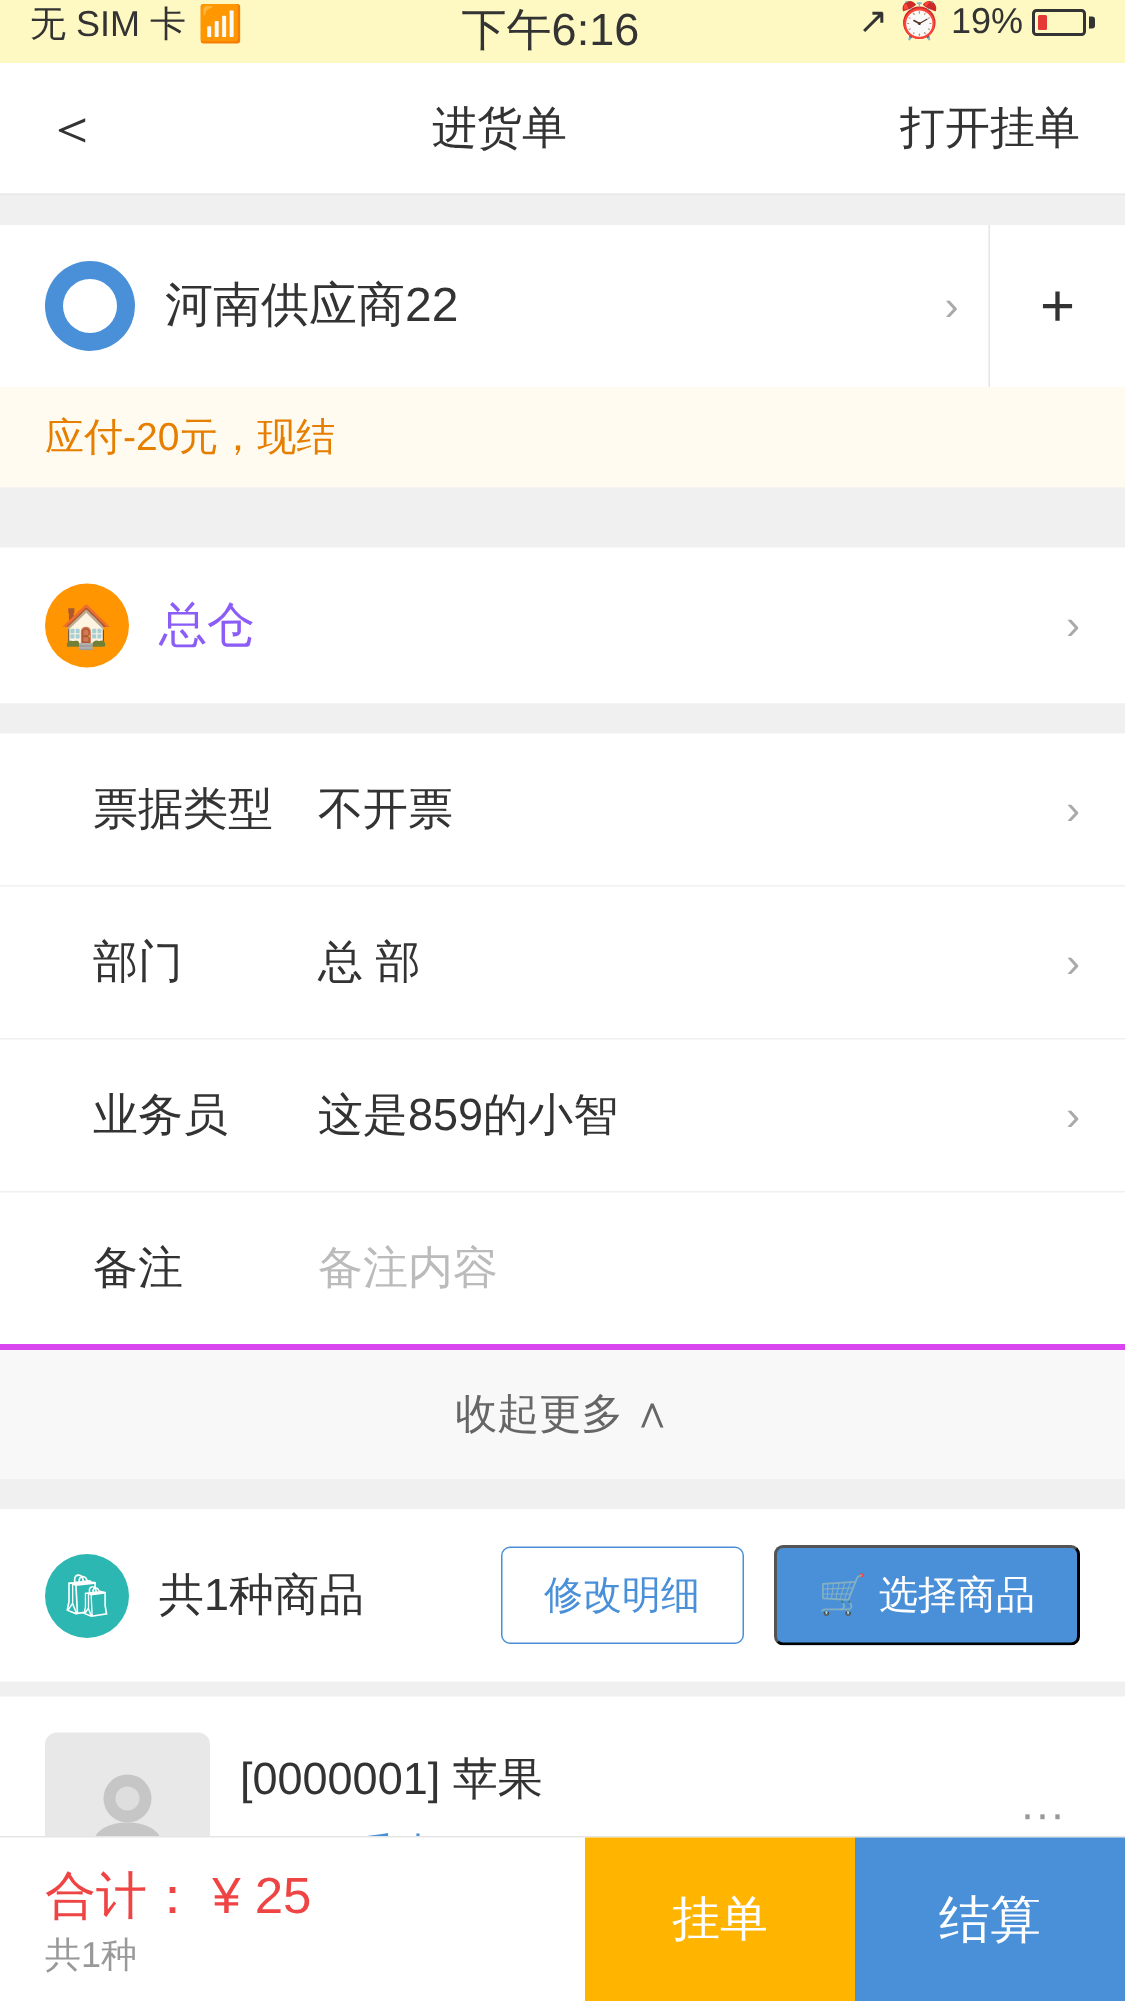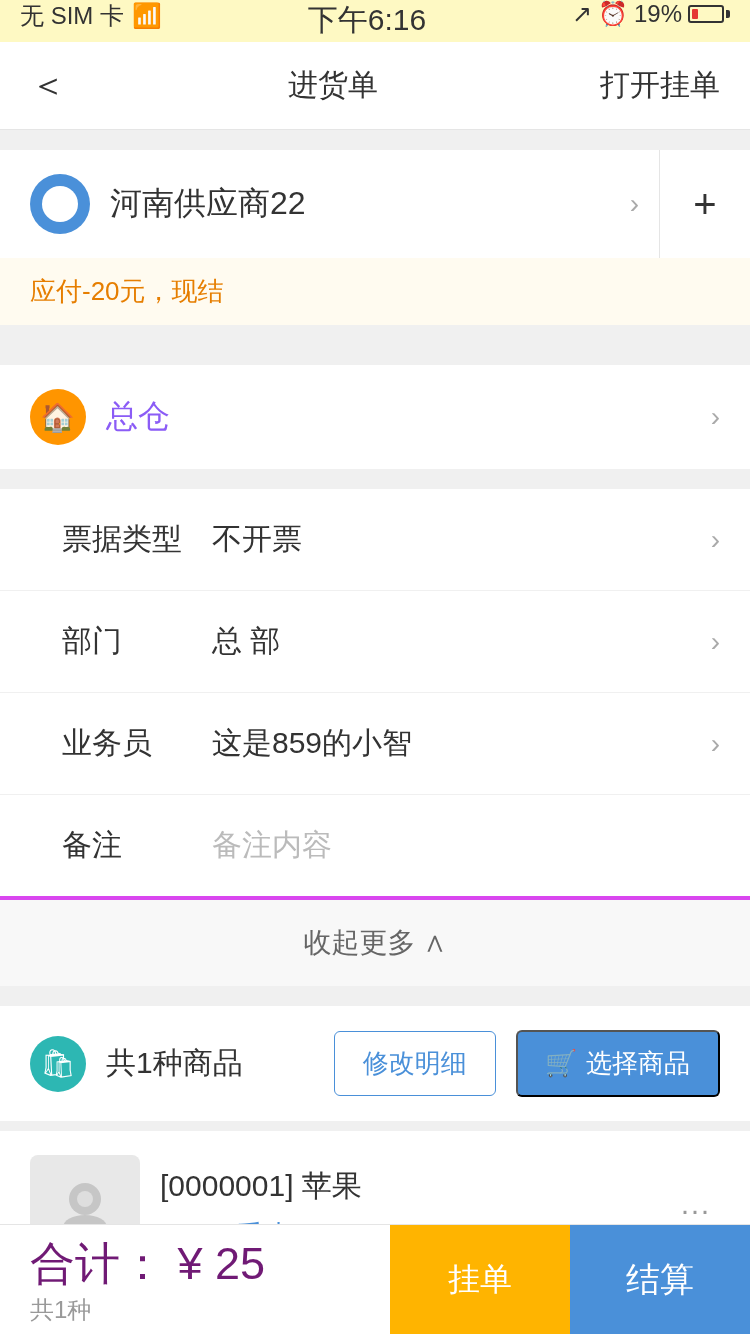--- a/index.html
+++ b/index.html
@@ -192,21 +192,21 @@
       height: 110px;
       background: #fff;
       display: flex;
       align-items: center;
       border-top: 1px solid #e5e5e5;
     }
     .total-section {
       flex: 1;
       padding: 0 30px;
     }
-    .total-amount { font-size: 45px; color: #701a75; font-weight: 500; }
+    .total-amount { font-size: 34px; color: #ef4444; font-weight: 500; }
     .total-count { font-size: 24px; color: #999; }
     .btn-hang {
       width: 180px; height: 110px; background: #ffb400;
       display: flex; align-items: center; justify-content: center;
       font-size: 32px; color: #fff; font-weight: 500;
     }
     .btn-checkout {
       width: 180px; height: 110px; background: #4a90d9;
       display: flex; align-items: center; justify-content: center;
       font-size: 34px; color: #fff; font-weight: 500;

